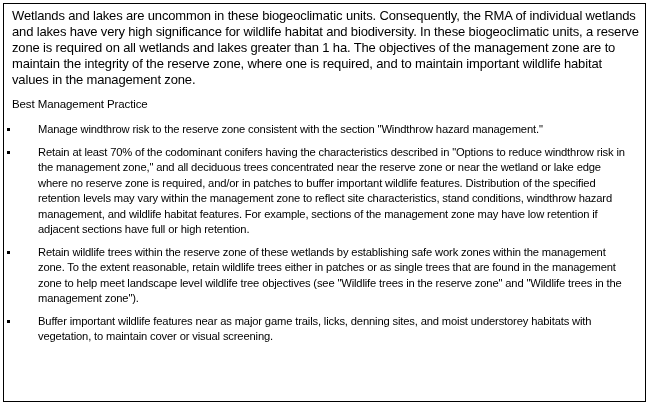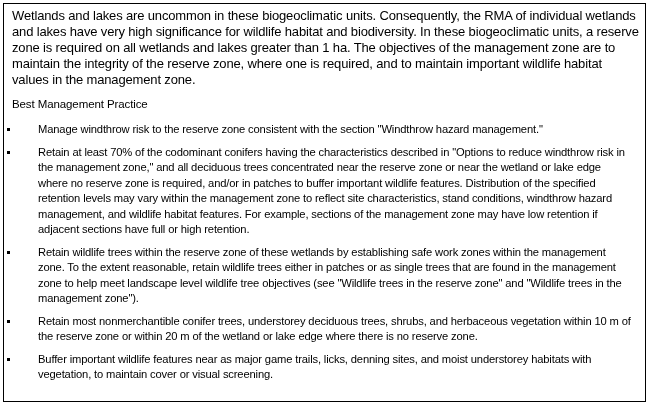--- a/index.html
+++ b/index.html
@@ -85,19 +85,18 @@
   <li class="bmp-item">
     <span class="bullet"></span>
     <span>Retain at least 70% of the codominant conifers having the characteristics described in "Options to reduce windthrow risk in the management zone," and all deciduous trees concentrated near the reserve zone or near the wetland or lake edge where no reserve zone is required, and/or in patches to buffer important wildlife features. Distribution of the specified retention levels may vary within the management zone to reflect site characteristics, stand conditions, windthrow hazard management, and wildlife habitat features. For example, sections of the management zone may have low retention if adjacent sections have full or high retention.</span>
   </li>
   <li class="bmp-item">
     <span class="bullet"></span>
     <span>Retain wildlife trees within the reserve zone of these wetlands by establishing safe work zones within the management zone. To the extent reasonable, retain wildlife trees either in patches or as single trees that are found in the management zone to help meet landscape level wildlife tree objectives (see "Wildlife trees in the reserve zone" and "Wildlife trees in the management zone").</span>
   </li>
   <li class="bmp-item">
     <span class="bullet"></span>
-    <span>Retain most nonmerchantible conifer trees, understorey deciduous trees, shrubs, and herbaceous vegetation within 10 m of the reserve zone or within 20 m of the wetland or lake edge where there is no reserve zone.</span>
   </li>
   <li class="bmp-item">
     <span class="bullet"></span>
     <span>Buffer important wildlife features near as major game trails, licks, denning sites, and moist understorey habitats with vegetation, to maintain cover or visual screening.</span>
   </li>
 </ul>
 
 </body></html>

